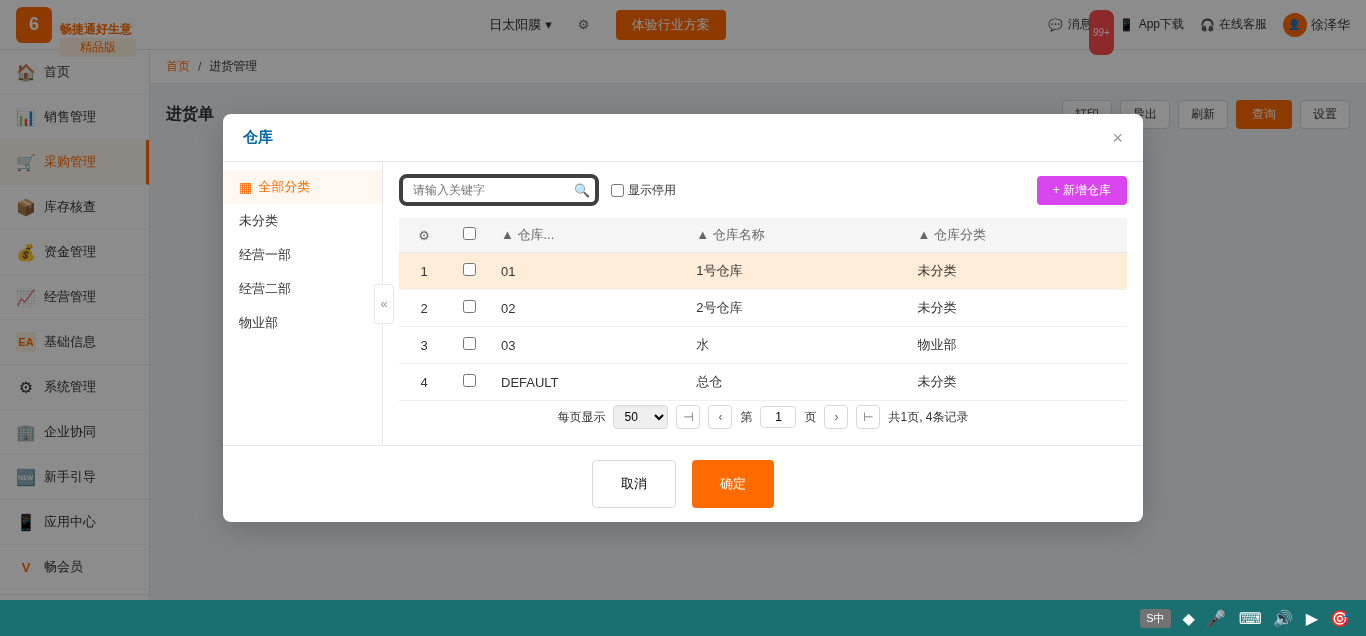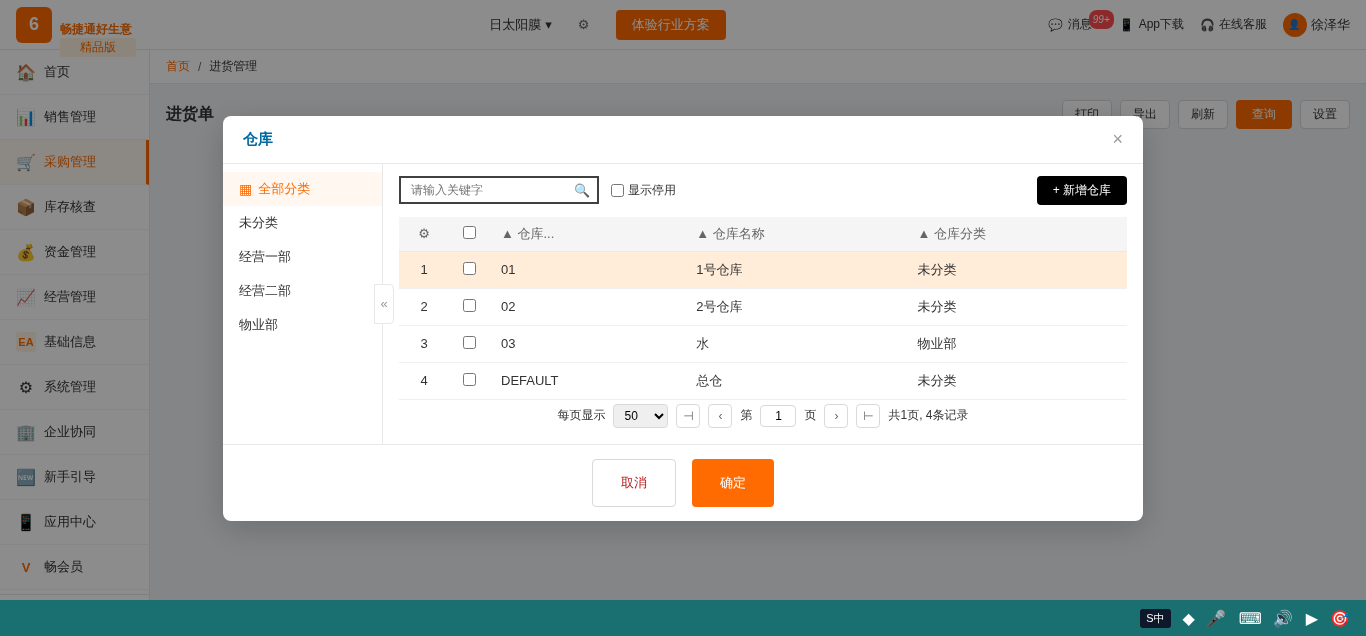--- a/index.html
+++ b/index.html
@@ -80,21 +80,21 @@
       gap: 4px;
       cursor: pointer;
       color: #333;
       font-size: 12px;
       position: relative;
     }
     .badge {
       background: #ff4d4f;
       color: white;
       font-size: 10px;
-      padding: 4px 4px;
+      padding: 17px 4px;
       border-radius: 8px;
       position: absolute;
       top: -6px;
       right: -10px;
       font-style: italic;
     }
     .user-name { color: #333; font-size: 13px; }
 
     
     .layout {
@@ -275,43 +275,43 @@
       align-items: center;
       gap: 12px;
       margin-bottom: 12px;
     }
     .search-input-wrap {
       position: relative;
       display: flex;
       align-items: center;
     }
     .search-input {
-      border: 2px solid #404040;
-      border-radius: 0;
+      border: 4px solid #404040;
+      border-radius: 8px;
       padding: 5px 30px 5px 10px;
       font-size: 12px;
       width: 200px;
       outline: none;
     }
     .search-icon-btn {
       position: absolute;
       right: 8px;
       color: #999;
       cursor: pointer;
     }
     .show-disabled {
       display: flex;
       align-items: center;
       gap: 4px;
       font-size: 12px;
       color: #333;
     }
     .add-btn {
       margin-left: auto;
-      background: #000000;
+      background: #d946ef;
       color: white;
       border: none;
       padding: 6px 16px;
       border-radius: 4px;
       cursor: pointer;
       font-size: 12px;
       white-space: nowrap;
     }
 
     
@@ -383,21 +383,21 @@
       padding: 14px 20px;
       border-top: 1px solid #e8e8e8;
     }
     .btn-cancel {
       border: 1px solid #d9d9d9;
       background: #fff;
       padding: 14px 28px;
       border-radius: 4px;
       cursor: pointer;
       font-size: 13px;
-      color: #b91c1c;
+      color: #000000;
     }
     .btn-confirm {
       background: #ff6b00;
       color: white;
       border: none;
       padding: 7px 28px;
       border-radius: 4px;
       cursor: pointer;
       font-size: 13px;
     }
@@ -662,20 +662,20 @@
     </div>
 
     <div class="modal-footer">
       <button class="btn-cancel">取消</button>
       <button class="btn-confirm">确定</button>
     </div>
   </div>
 </div>
 
 <div class="bottom-bar">
-  <span class="bottom-icon" style="background:#0f172a;color:white;padding:2px 6px;border-radius:3px;font-size:11px;">S中</span>
+  <span class="bottom-icon" style="background:#737373;color:white;padding:2px 6px;border-radius:3px;font-size:11px;">S中</span>
   <span class="bottom-icon">◆</span>
   <span class="bottom-icon">🎤</span>
   <span class="bottom-icon">⌨</span>
   <span class="bottom-icon">🔊</span>
   <span class="bottom-icon">▶</span>
   <span class="bottom-icon">🎯</span>
 </div>
 
 </body></html>

